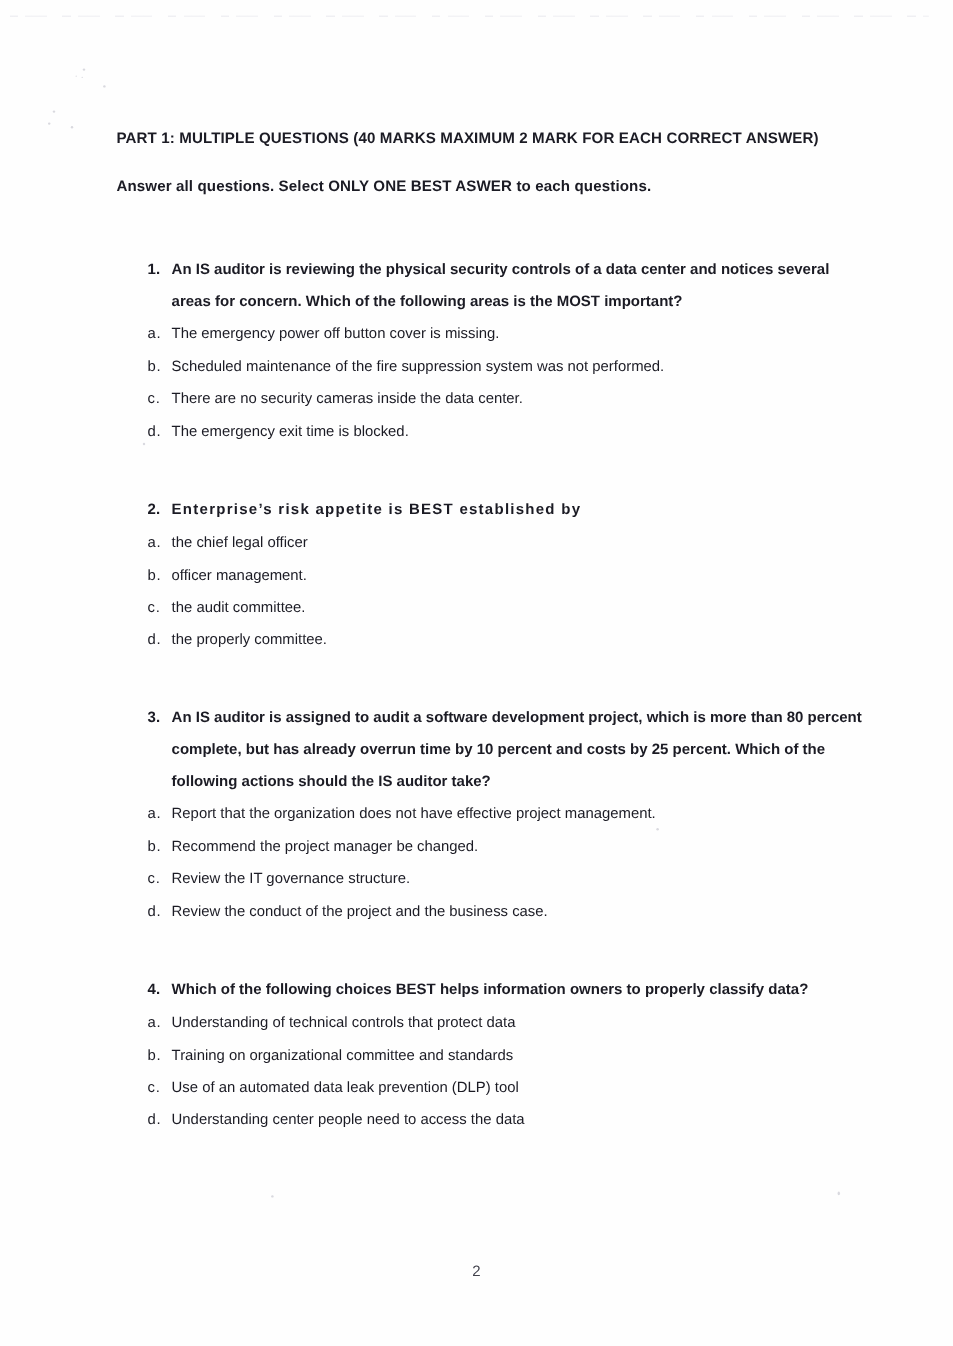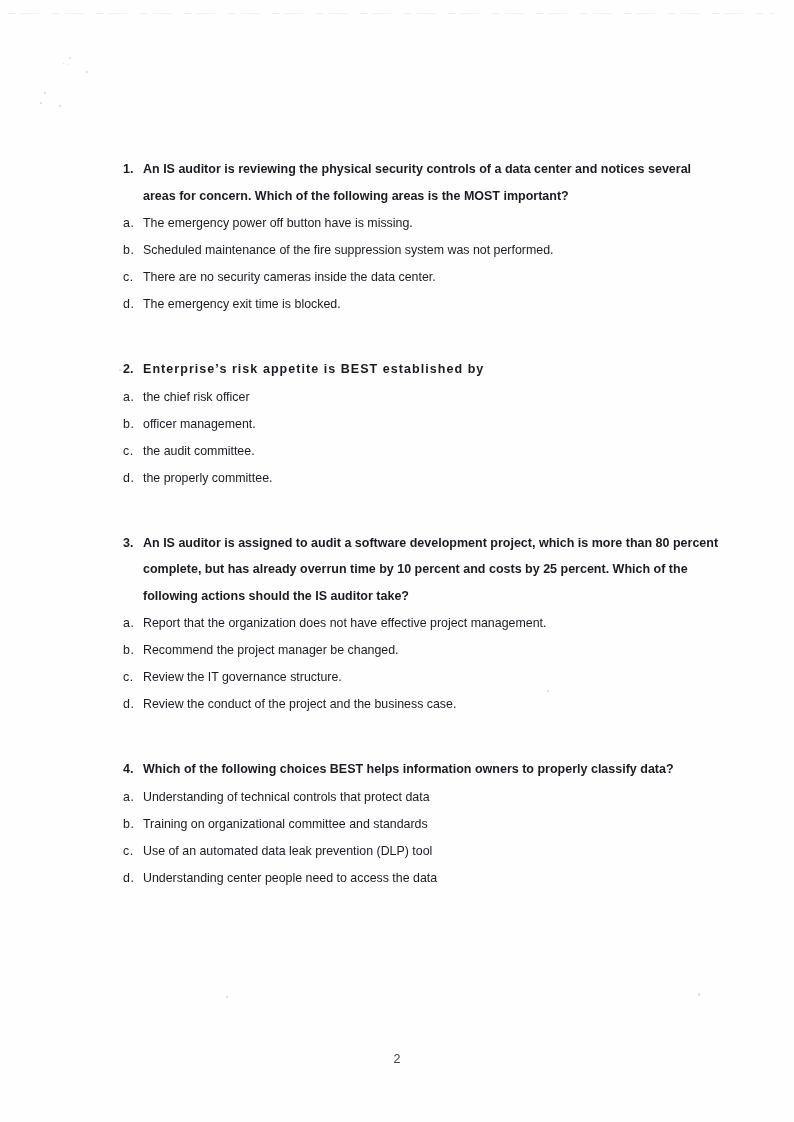--- a/index.html
+++ b/index.html
@@ -151,32 +151,36 @@
   <div class="speck" style="left:44px;top:92px;width:2px;height:2px;"></div>
   <div class="speck" style="left:40px;top:102px;width:2px;height:2px;"></div>
   <div class="speck" style="left:59px;top:105px;width:2px;height:2px;"></div>
   <div class="speck" style="left:119px;top:369px;width:2px;height:2px;"></div>
   <div class="speck" style="left:226px;top:996px;width:2px;height:2px;"></div>
   <div class="speck" style="left:698px;top:993px;width:2px;height:3px;"></div>
   <div class="speck" style="left:547px;top:690px;width:2px;height:2px;"></div>
 
   <div class="content">
 
+    <div class="heading-block">
+      <p class="doc-heading">PART 1: MULTIPLE QUESTIONS (40 MARKS MAXIMUM  2 MARK FOR EACH CORRECT ANSWER)</p>
+      <p class="doc-subheading">Answer all questions. Select ONLY ONE BEST ASWER to each questions.</p>
+    </div>
 
     <div class="questions">
 
       <div class="question-block">
         <div class="q-stem">
           <span class="q-num">1.</span>
           <span class="q-text">An IS auditor is reviewing the physical security controls of a data center and notices several areas for concern. Which of the following areas is the MOST important?</span>
         </div>
         <div class="options">
           <div class="option">
             <span class="opt-letter">a.</span>
-            <span class="opt-text">The emergency power off button have is missing.</span>
+            <span class="opt-text">The emergency power off button cover is missing.</span>
           </div>
           <div class="option">
             <span class="opt-letter">b.</span>
             <span class="opt-text">Scheduled maintenance of the fire suppression system was not performed.</span>
           </div>
           <div class="option">
             <span class="opt-letter">c.</span>
             <span class="opt-text">There are no security cameras inside the data center.</span>
           </div>
           <div class="option">
@@ -187,21 +191,21 @@
       </div>
 
       <div class="question-block">
         <div class="q-stem tracked">
           <span class="q-num">2.</span>
           <span class="q-text">Enterprise’s risk appetite is BEST established by</span>
         </div>
         <div class="options">
           <div class="option">
             <span class="opt-letter">a.</span>
-            <span class="opt-text">the chief risk officer</span>
+            <span class="opt-text">the chief legal officer</span>
           </div>
           <div class="option">
             <span class="opt-letter">b.</span>
             <span class="opt-text">officer management.</span>
           </div>
           <div class="option">
             <span class="opt-letter">c.</span>
             <span class="opt-text">the audit committee.</span>
           </div>
           <div class="option">

